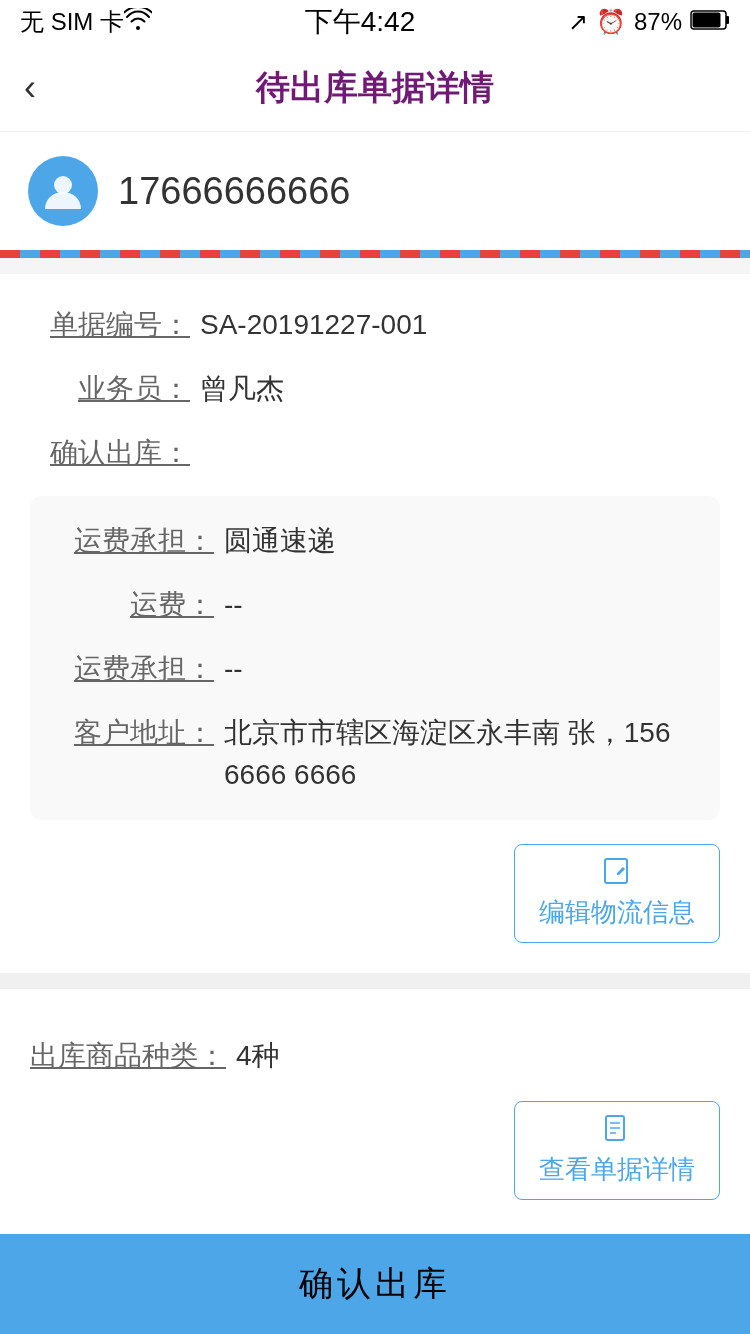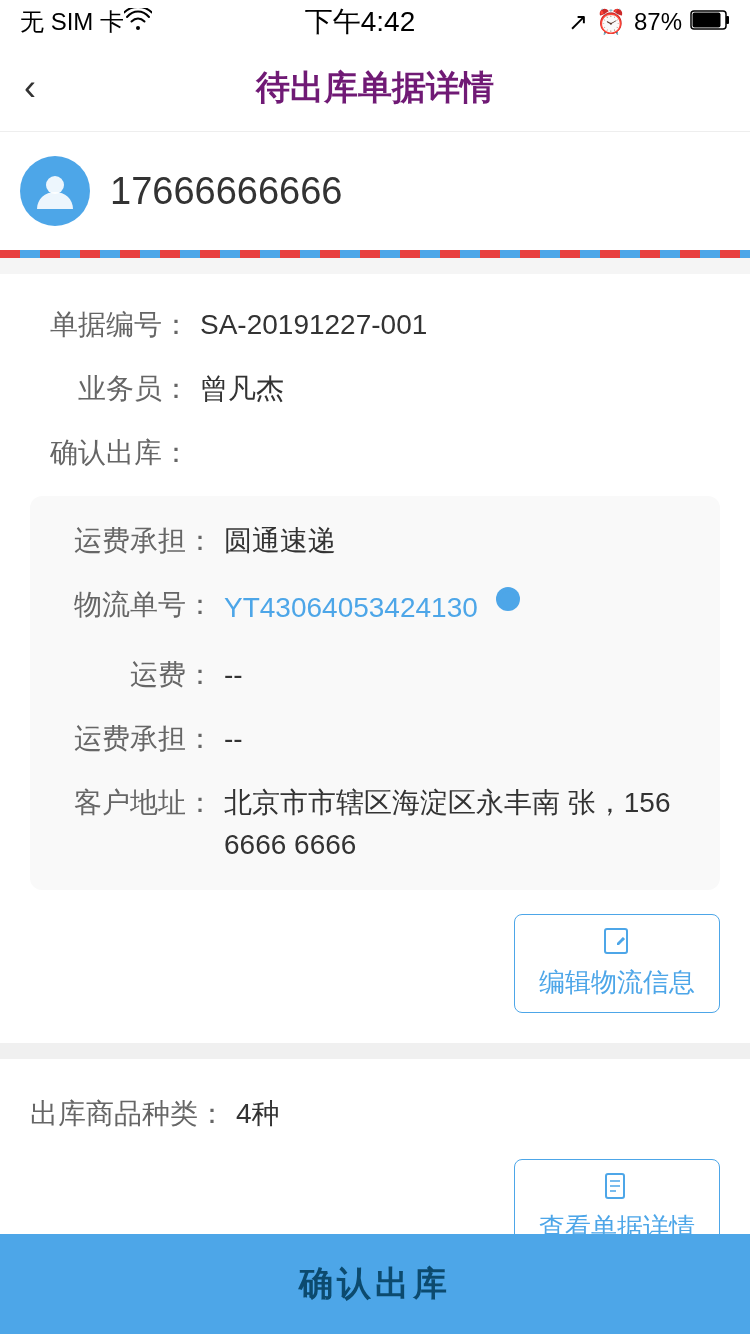--- a/index.html
+++ b/index.html
@@ -49,21 +49,21 @@
     }
     .nav-title {
       font-size: 34px;
       font-weight: 700;
       color: #701a75;
     }
 
     
     .customer-header {
       background: #fff;
-      padding: 24px 20px;
+      padding: 24px 28px;
       display: flex;
       align-items: center;
       gap: 20px;
       border-bottom: none;
     }
     .customer-avatar {
       width: 70px;
       height: 70px;
       border-radius: 50%;
       background: #4da6e8;
@@ -104,20 +104,21 @@
       margin-bottom: 22px;
       line-height: 1.5;
     }
     .info-row:last-child { margin-bottom: 0; }
     .info-label {
       color: #666;
       font-size: 28px;
       min-width: 160px;
       text-align: right;
       flex-shrink: 0;
+      text-decoration: underline;
     }
     .info-value {
       color: #333;
       font-size: 28px;
       flex: 1;
       padding-left: 10px;
     }
     .info-value.blue-link {
       color: #4da6e8;
       display: flex;
@@ -163,21 +164,21 @@
     
     .gray-sep {
       height: 16px;
       background: #f0f0f0;
       margin-top: 0;
     }
 
     
     .summary-section {
       background: #fff;
-      padding: 34px 30px;
+      padding: 46px 30px;
     }
 
     
     .view-details-btn {
       display: flex;
       align-items: center;
       justify-content: flex-end;
       margin-top: 24px;
     }
 
@@ -194,23 +195,23 @@
       left: 0;
       width: 750px;
       height: 100px;
       background: #4da6e8;
       display: flex;
       align-items: center;
       justify-content: center;
       cursor: pointer;
     }
     .confirm-text {
-      color: #0c4a6e;
+      color: #000000;
       font-size: 34px;
-      font-weight: 700;
+      font-weight: 400;
       letter-spacing: 4px;
     }
   </style>
 </head>
 <body>
 
 <div class="status-bar">
   <div class="status-left">
     <span>无 SIM 卡</span>
     <span class="wifi-icon">
@@ -264,34 +265,20 @@
     <span class="info-value">曾凡杰</span>
   </div>
   <div class="info-row">
     <span class="info-label">确认出库：</span>
   </div>
 
   <div class="logistics-card">
     <div class="info-row">
       <span class="info-label">运费承担：</span>
       <span class="info-value">圆通速递</span>
-    </div>
-    <div class="info-row">
-      <span class="info-label">物流单号：</span>
-      <span class="info-value blue-link">
-        <span>YT43064053424130</span>
-        <span>
-          <svg class="location-icon" viewBox="0 0 36 36" fill="none">
-            <circle cx="18" cy="15" r="12" fill="#4da6e8"></circle>
-            <circle cx="18" cy="14" r="5" fill="#fff"></circle>
-            <path d="M18 26 L10 14 Q18 0 26 14 Z" fill="#4da6e8"></path>
-            <path d="M6 26 C6 26 18 36 30 26" fill="none"></path>
-          </svg>
-        </span>
-      </span>
     </div>
     <div class="info-row">
       <span class="info-label">运费：</span>
       <span class="info-value">--</span>
     </div>
     <div class="info-row">
       <span class="info-label">运费承担：</span>
       <span class="info-value">--</span>
     </div>
     <div class="info-row">

